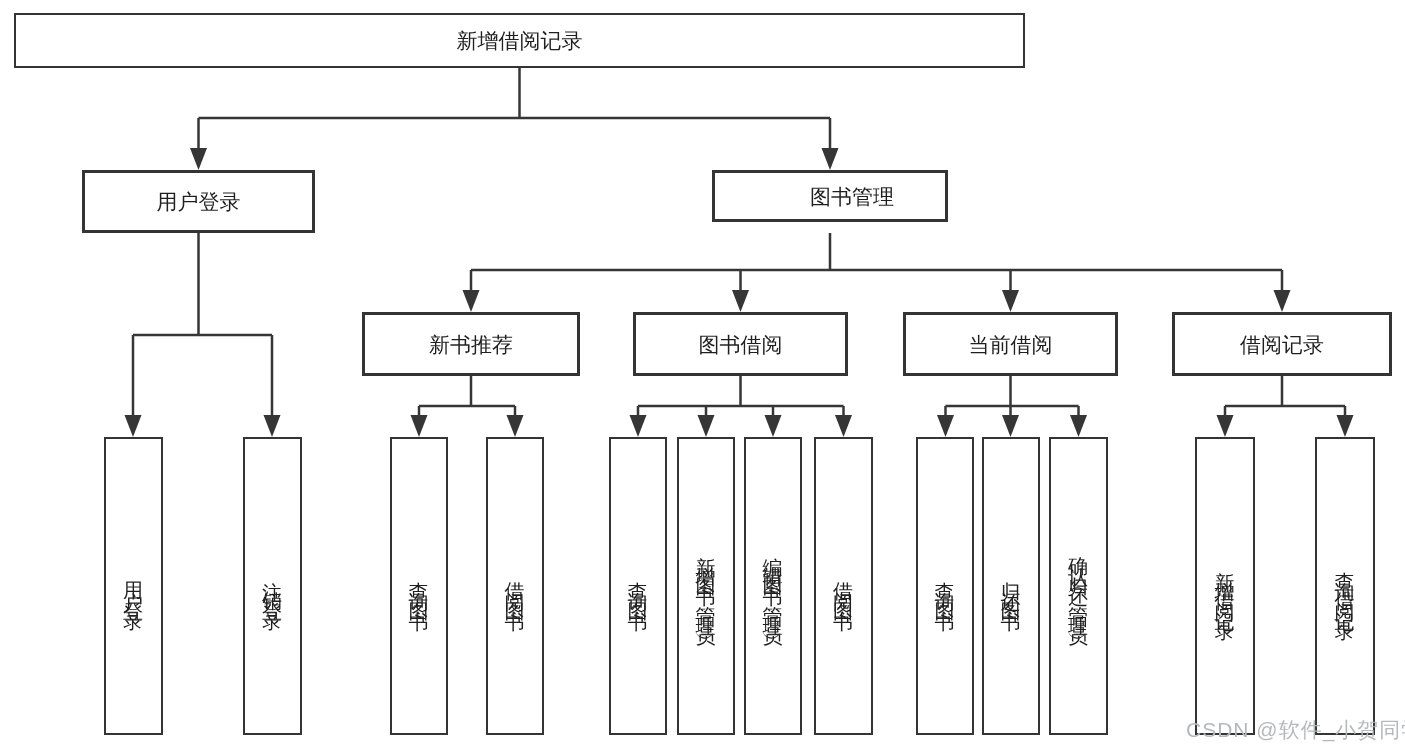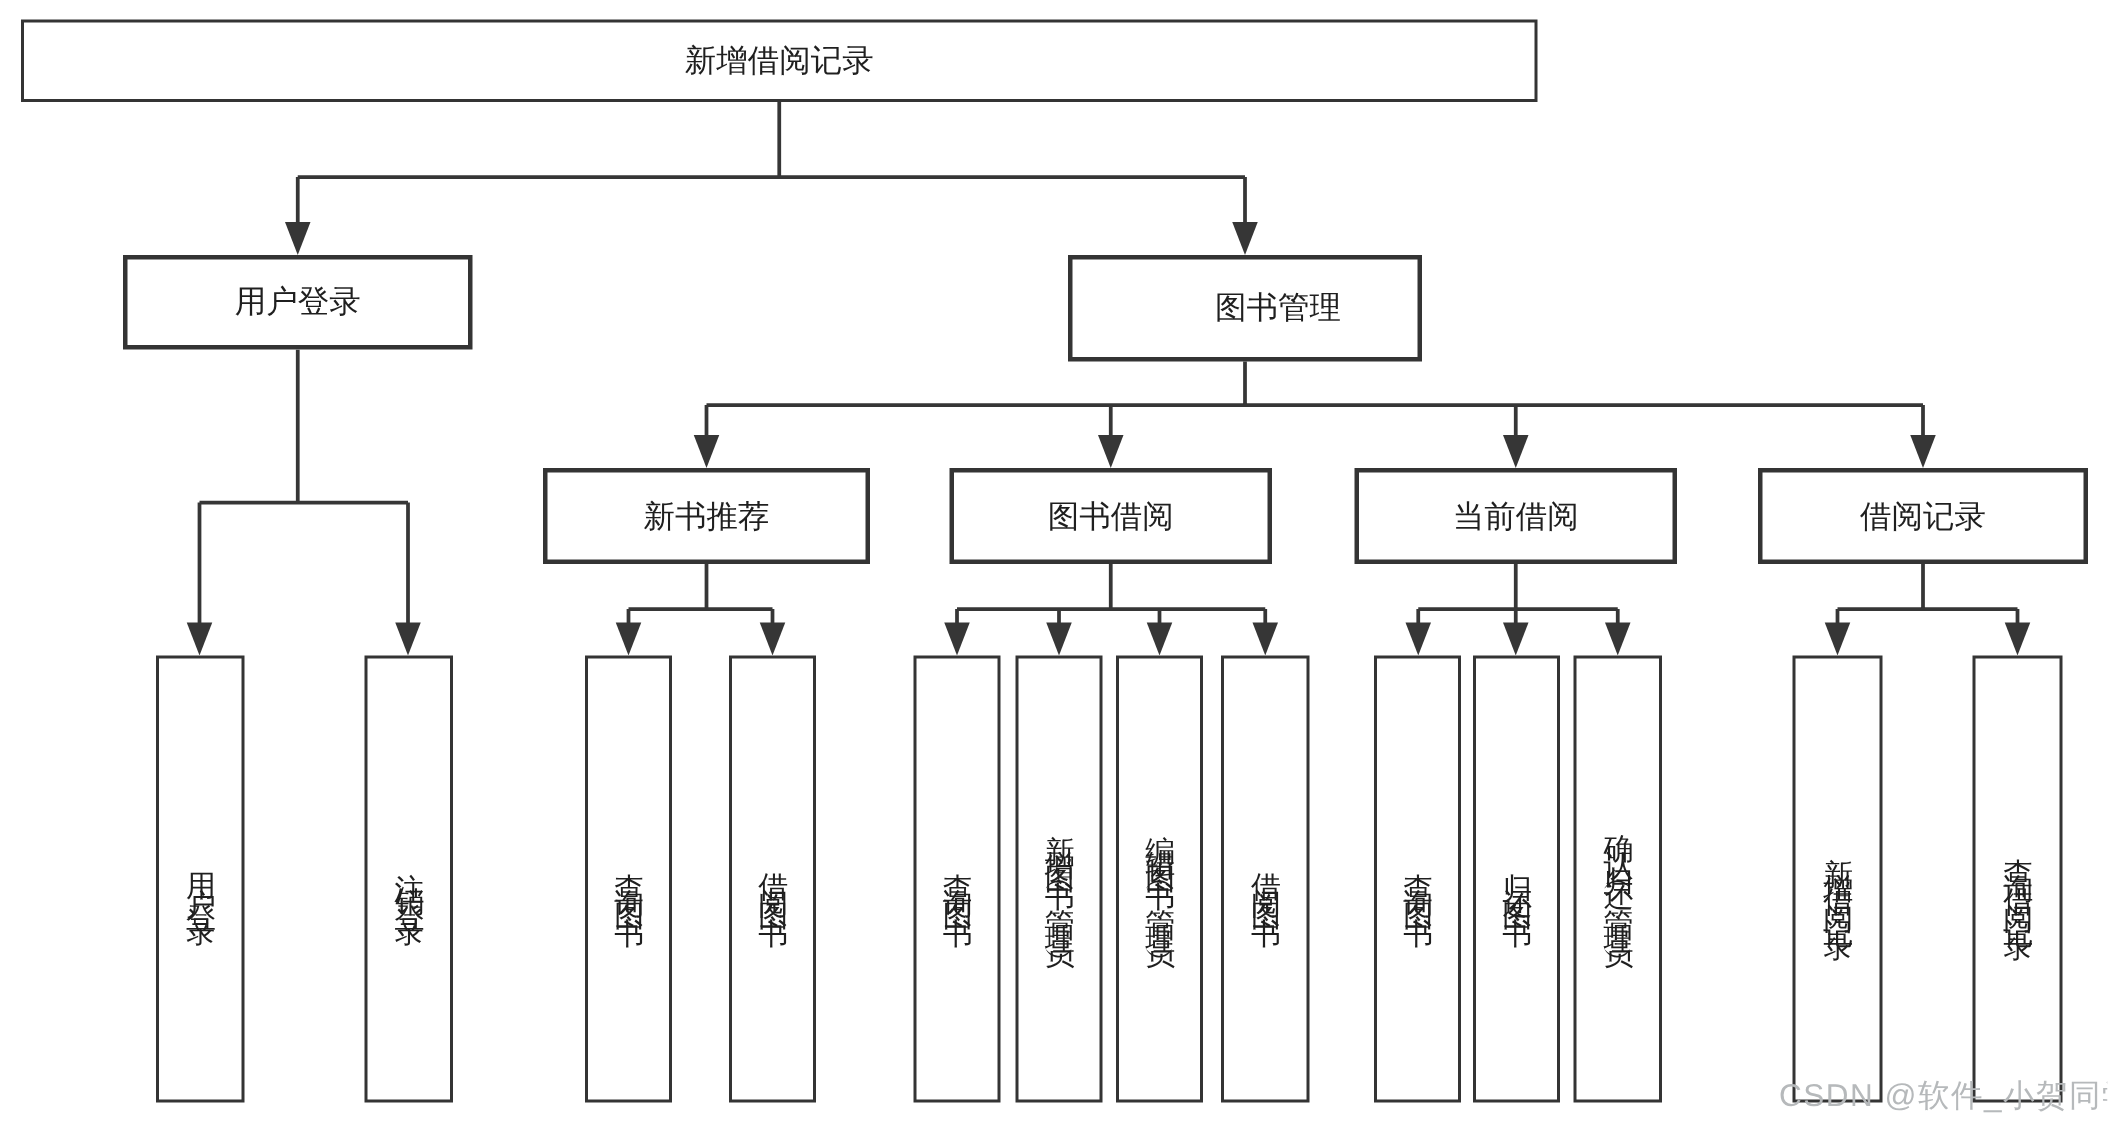--- a/index.html
+++ b/index.html
@@ -84,21 +84,21 @@
       <polygon points="1002,415 1019,415 1010.5,437"></polygon>
       <polygon points="1070,415 1087,415 1078.5,437"></polygon>
       <polygon points="1216.5,415 1233.5,415 1225,437"></polygon>
       <polygon points="1336.5,415 1353.5,415 1345,437"></polygon>
     </g>
   </svg>
 
   <div class="box" style="left:14px; top:13px; width:1011px; height:55px;">新增借阅记录</div>
 
   <div class="box lv23" style="left:82px; top:170px; width:233px; height:63px;">用户登录</div>
-  <div class="box lv23" style="left:712px; top:170px; width:236px; height:71px;padding-left:44px;">图书管理</div>
+  <div class="box lv23" style="left:712px; top:170px; width:236px; height:52px;padding-left:44px;">图书管理</div>
 
   <div class="box lv23" style="left:633px; top:312px; width:215px; height:64px;">图书借阅</div>
   <div class="box lv23" style="left:362px; top:312px; width:218px; height:64px;">新书推荐</div>
   <div class="box lv23" style="left:1172px; top:312px; width:220px; height:64px;">借阅记录</div>
   <div class="box lv23" style="left:903px; top:312px; width:215px; height:64px;">当前借阅</div>
 
   <div class="box v" style="left:104px; top:437px; width:59px; height:298px;">用户登录</div>
   <div class="box v" style="left:243px; top:437px; width:59px; height:298px;">注销登录</div>
 
   <div class="box v" style="left:390px; top:437px; width:58px; height:298px;">查询图书</div>

